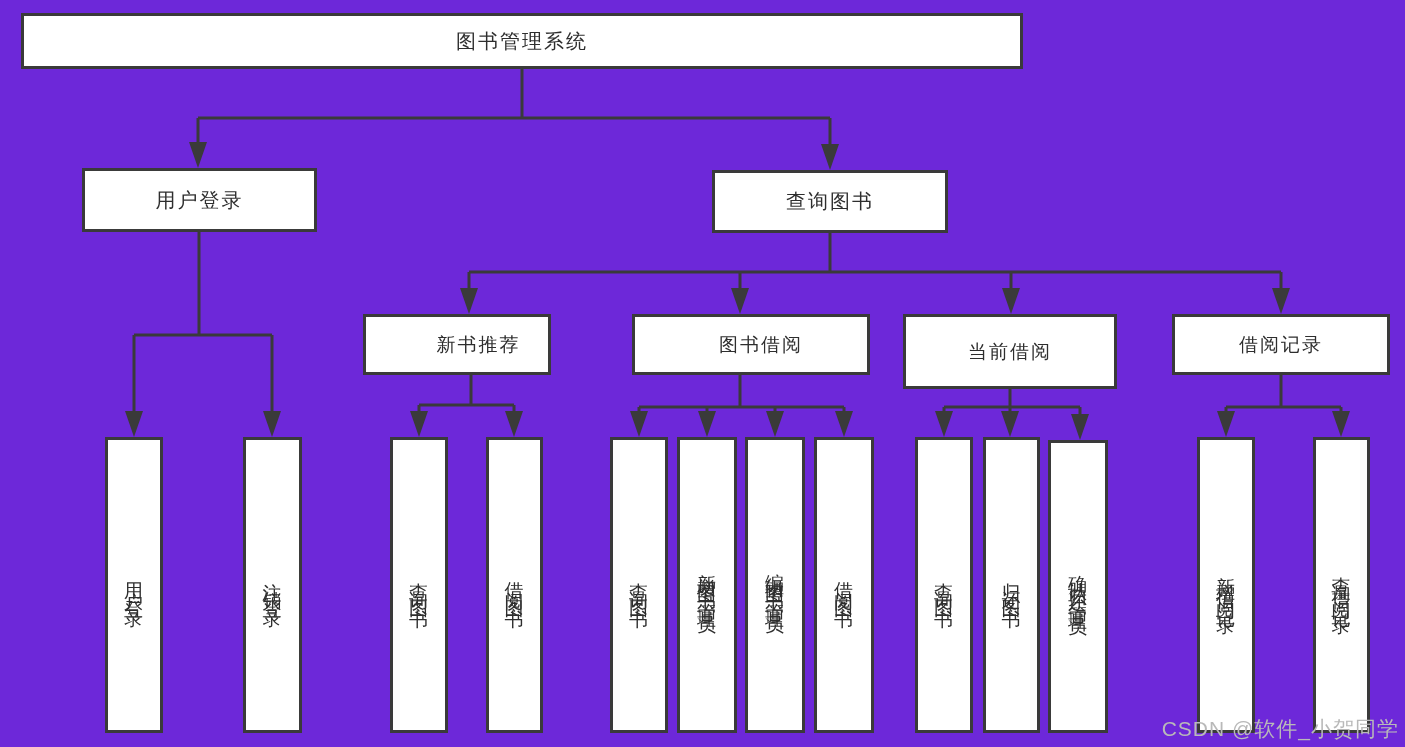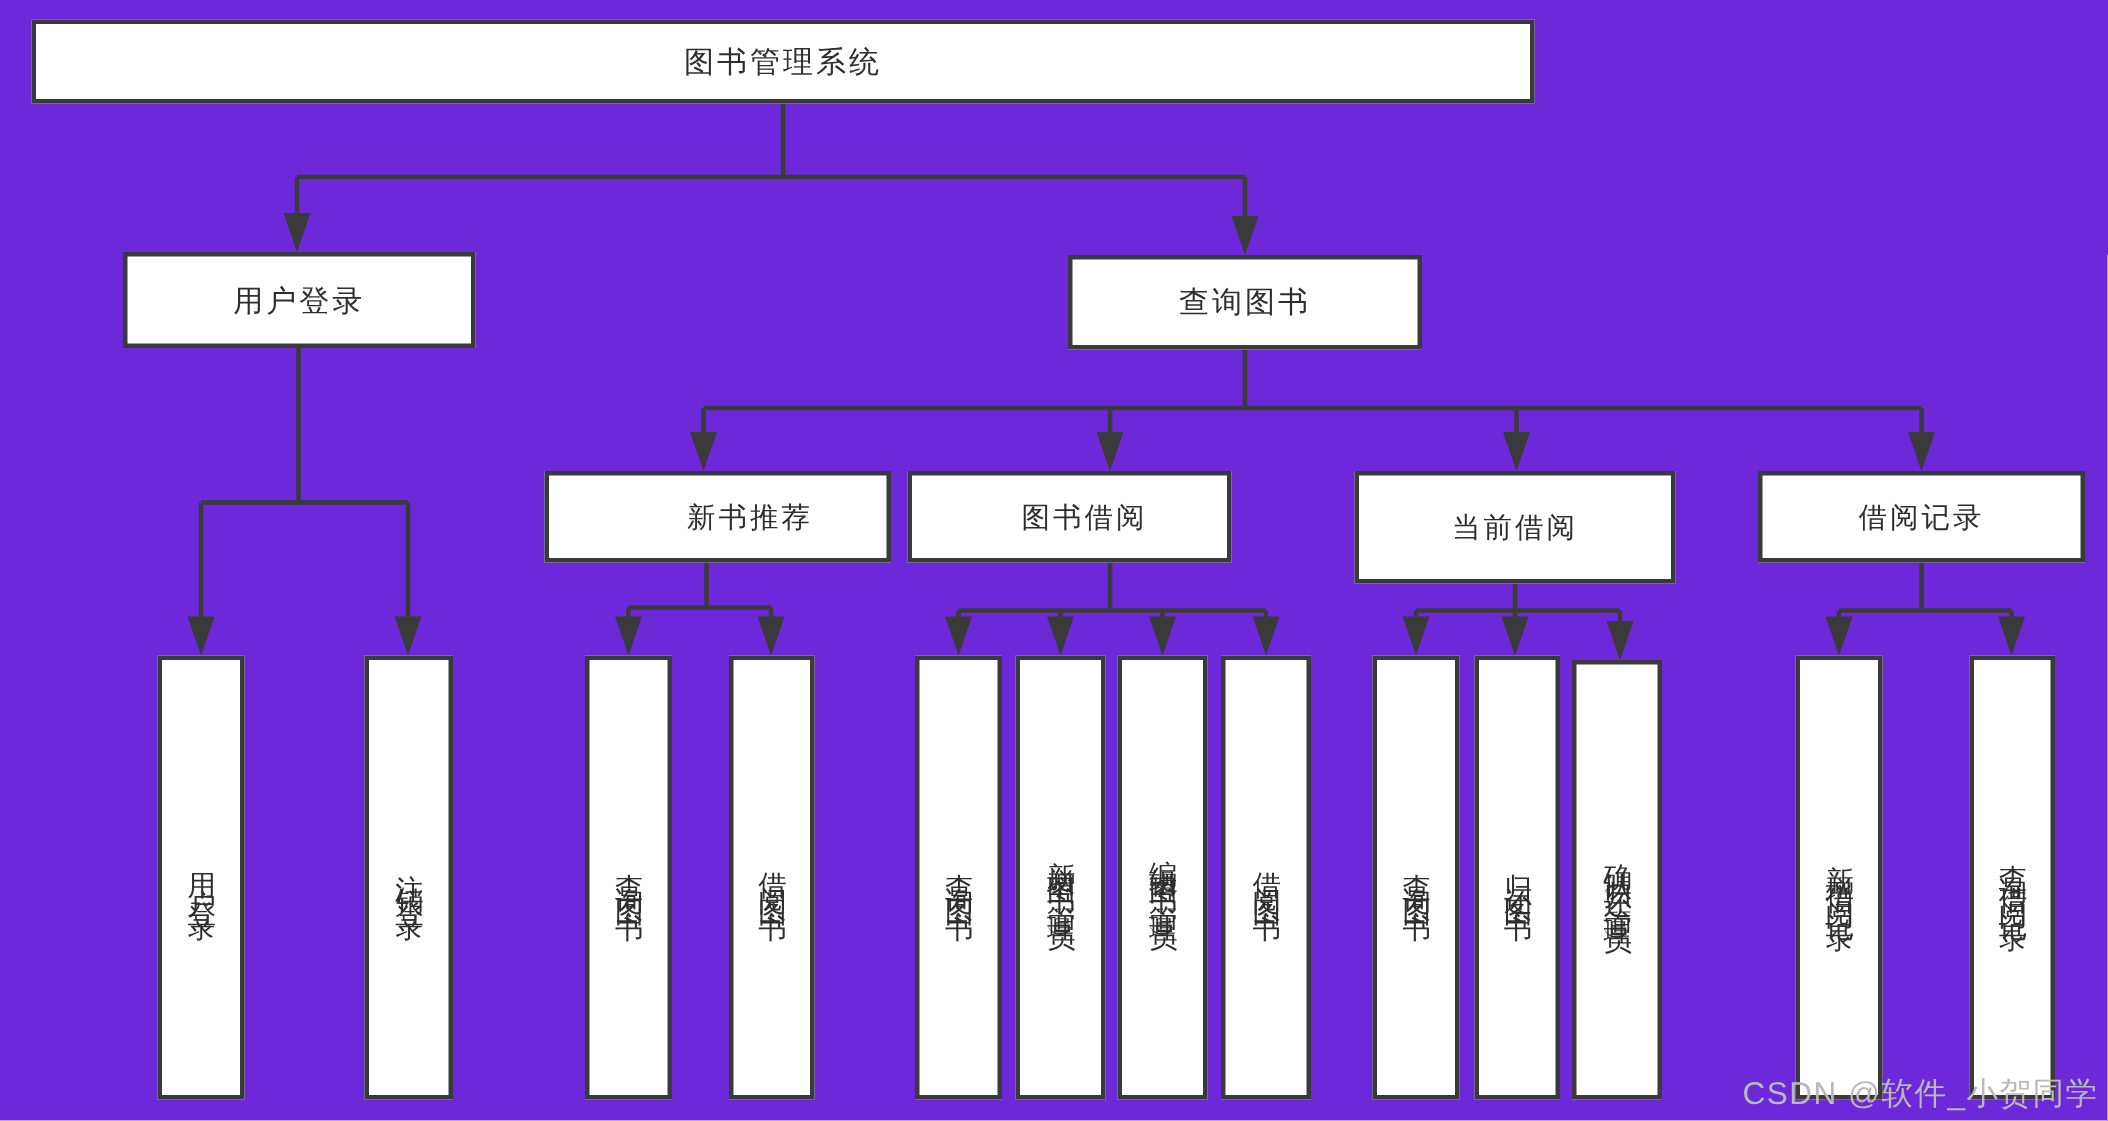--- a/index.html
+++ b/index.html
@@ -92,24 +92,24 @@
     <span>图书管理系统</span>
   </div>
 
   <div class="node h-node" style="left:82px;top:168px;width:235px;height:64px;">
     <span>用户登录</span>
   </div>
   <div class="node h-node" style="left:712px;top:170px;width:236px;height:63px;">
     <span>查询图书</span>
   </div>
 
-  <div class="node h-node" style="left:363px;top:314px;width:231px;height:61px;font-size:19px;padding-left:43px;">
+  <div class="node h-node" style="left:363px;top:314px;width:188px;height:61px;font-size:19px;padding-left:43px;">
     <span>新书推荐</span>
   </div>
-  <div class="node h-node" style="left:605px;top:314px;width:216px;height:61px;font-size:19px;padding-left:20px;">
+  <div class="node h-node" style="left:632px;top:314px;width:238px;height:61px;font-size:19px;padding-left:20px;">
     <span>图书借阅</span>
   </div>
   <div class="node h-node" style="left:903px;top:314px;width:214px;height:75px;font-size:19px;">
     <span>当前借阅</span>
   </div>
   <div class="node h-node" style="left:1172px;top:314px;width:218px;height:61px;font-size:19px;">
     <span>借阅记录</span>
   </div>
 
   <div class="node v-node" style="left:105px;top:437px;width:58px;height:296px;">

